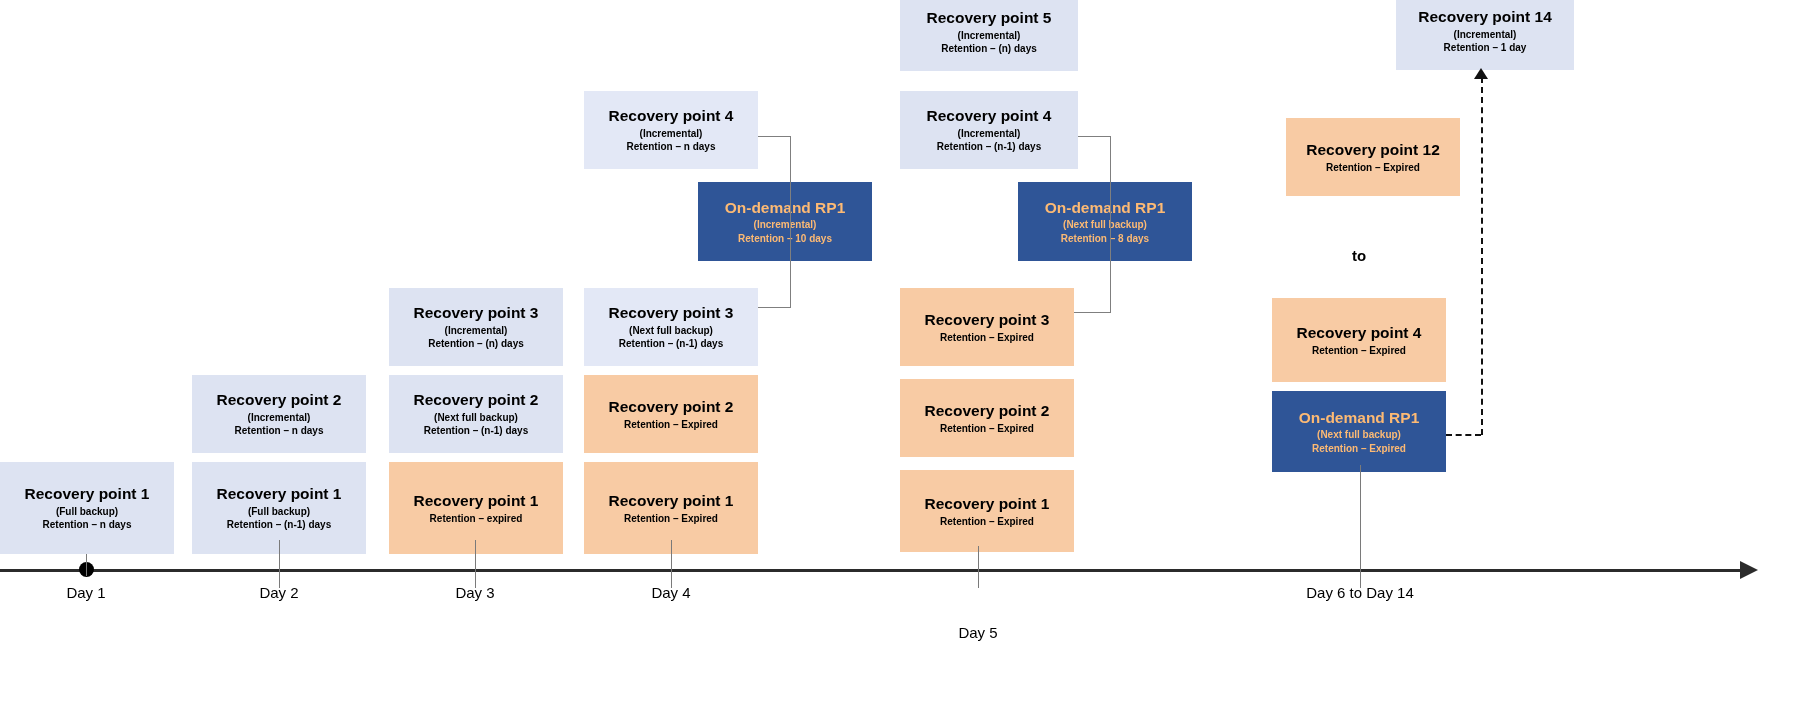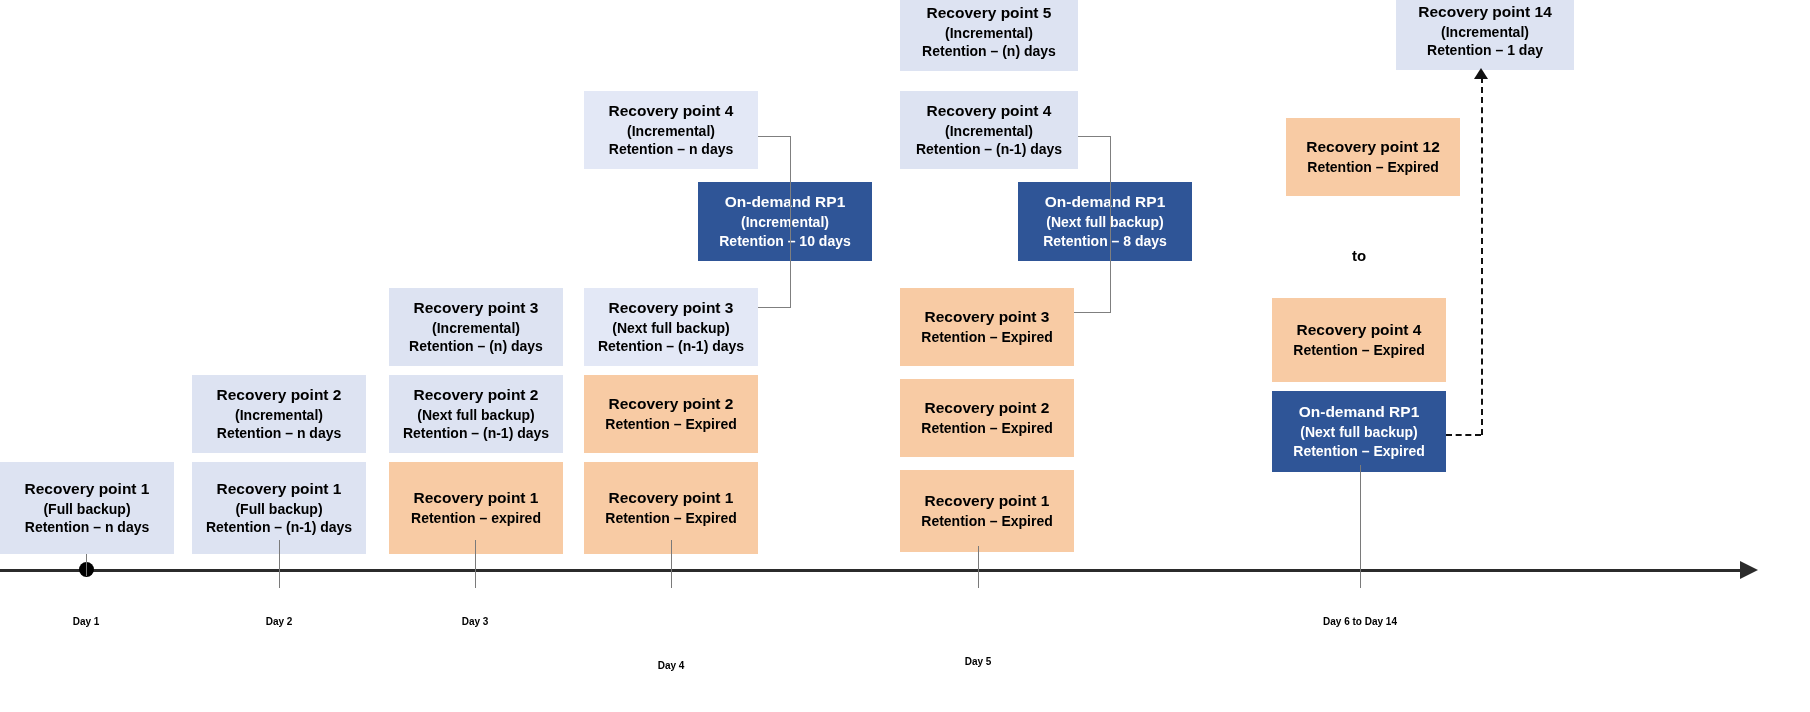--- a/index.html
+++ b/index.html
@@ -33,28 +33,28 @@
     color: #000;
     padding: 2px 4px;
   }
   .rp .t1 {
     font-weight: bold;
     font-size: 15.5px;
     white-space: nowrap;
   }
   .rp .t2, .rp .t3 {
     font-weight: bold;
-    font-size: 14px;
+    font-size: 10px;
     white-space: nowrap;
   }
   .rp.blue-light  { background: #dde3f2; }
   .rp.blue-light2 { background: #e3e8f6; }
   .rp.peach       { background: #f8cba4; }
   .rp.navy        { background: #2f5597; }
-  .rp.navy .t1, .rp.navy .t2, .rp.navy .t3 { color: #ffffff; }
+  .rp.navy .t1, .rp.navy .t2, .rp.navy .t3 { color: #fdba74; }
 
   
   .axis-line {
     position: absolute;
     left: 0;
     top: 569px;
     width: 1745px;
     height: 0;
     border-top: 3px solid #2b2b2b;
   }
@@ -77,24 +77,24 @@
   }
   .tick {
     position: absolute;
     top: 540px;
     width: 0;
     height: 60px;
     border-left: 1px solid #7a7a7a;
   }
   .tick-label {
     position: absolute;
-    top: 616px;
+    top: 584px;
     transform: translateX(-50%);
-    font-size: 10px;
-    font-weight: bold;
+    font-size: 15px;
+    font-weight: normal;
     white-space: nowrap;
   }
 
   
   .conn {
     position: absolute;
     border-color: #7f7f7f;
     border-style: solid;
     border-width: 0;
   }
@@ -254,17 +254,17 @@
   <div class="tick" style="left:86px;  top:554px; height:22px;"></div>
   <div class="tick" style="left:279px; top:540px; height:48px;"></div>
   <div class="tick" style="left:475px; top:540px; height:48px;"></div>
   <div class="tick" style="left:671px; top:540px; height:48px;"></div>
   <div class="tick" style="left:978px; top:546px; height:42px;"></div>
   <div class="tick" style="left:1360px;top:465px; height:123px;"></div>
 
   <div class="tick-label" style="left:86px;">Day 1</div>
   <div class="tick-label" style="left:279px;">Day 2</div>
   <div class="tick-label" style="left:475px;">Day 3</div>
-  <div class="tick-label" style="left:671px;margin-top:44px;">Day 4</div>
+  <div class="tick-label" style="left:671px;">Day 4</div>
   <div class="tick-label" style="left:978px;margin-top:40px;">Day 5</div>
   <div class="tick-label" style="left:1360px;">Day 6 to Day 14</div>
 
 </div>
 
 </body></html>

